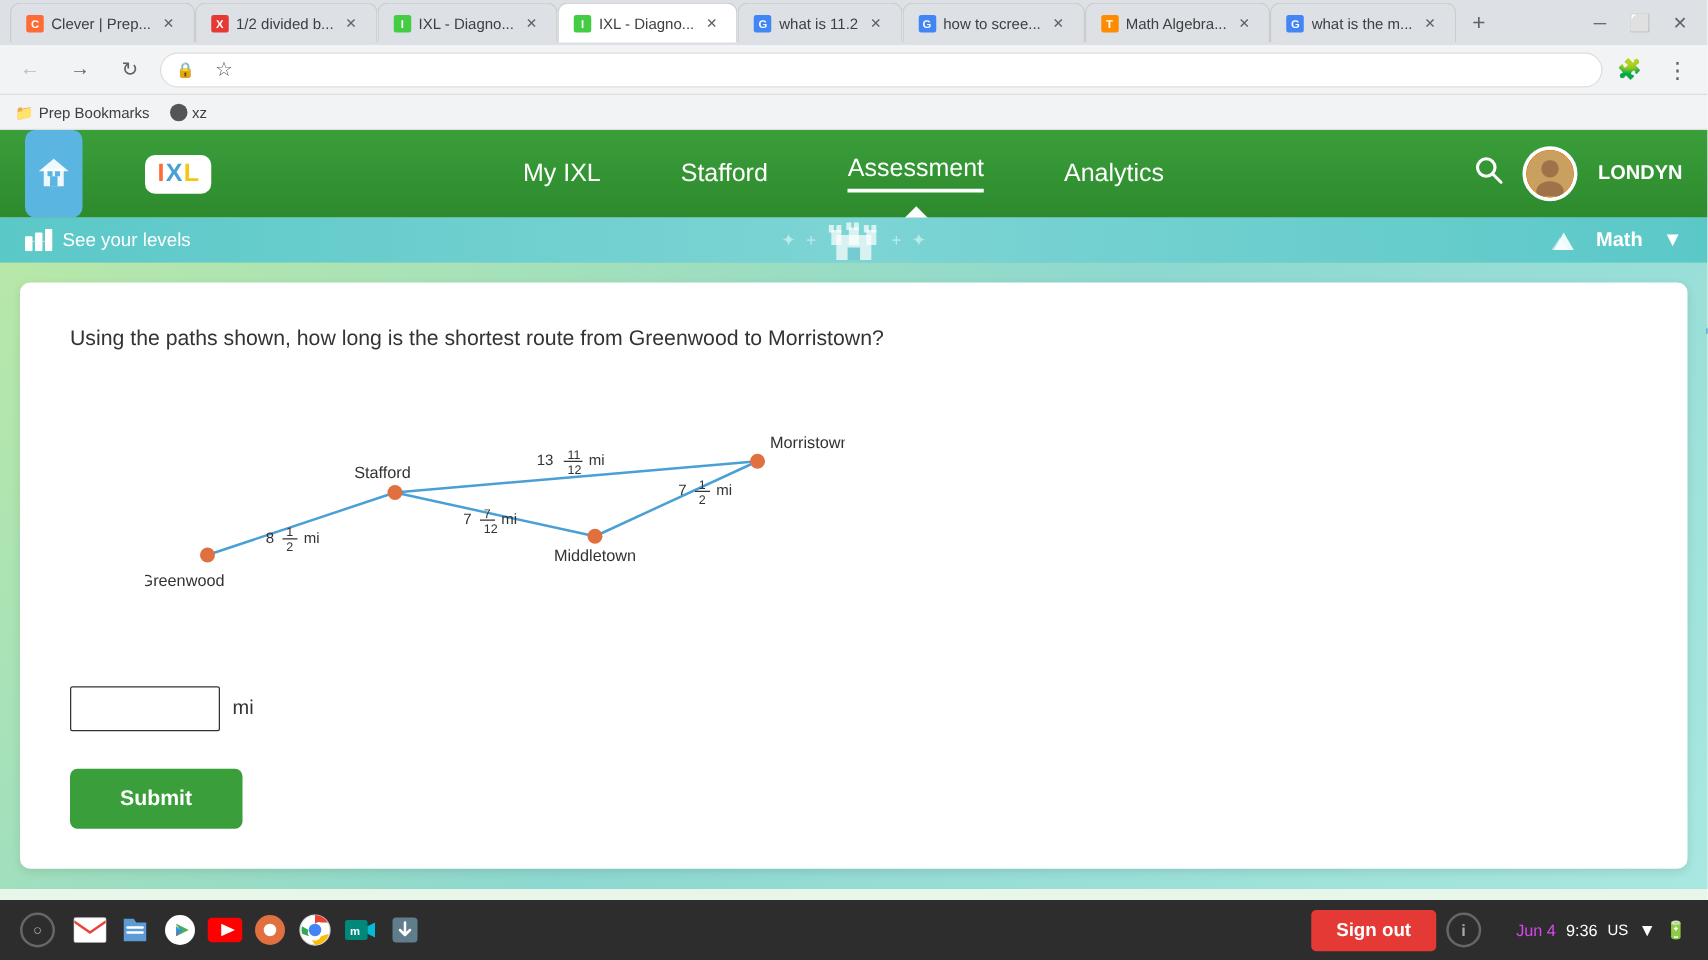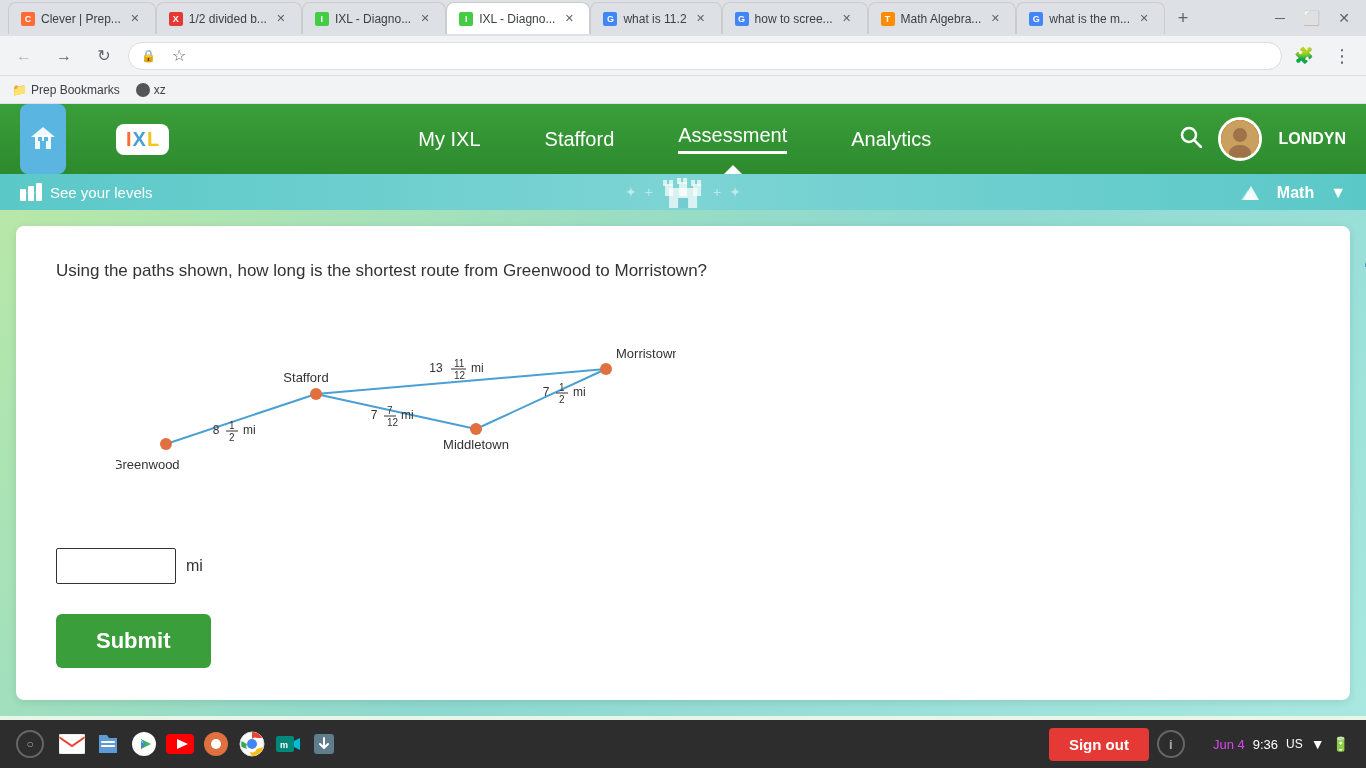--- a/index.html
+++ b/index.html
@@ -74,21 +74,21 @@
     .diagram-container { margin: 20px 0 30px 60px; }
 
     
     .answer-section { margin-top: 30px; }
     .answer-instruction { font-style: italic; font-size: 15px; color: #333; margin-bottom: 16px; }
     .answer-input-row { display: flex; align-items: center; gap: 10px; margin-bottom: 30px; }
     .answer-input { width: 120px; height: 36px; border: 1.5px solid #333; border-radius: 2px; font-size: 16px; padding: 4px 8px; outline: none; }
     .answer-unit { font-size: 16px; color: #333; }
 
     
-    .submit-btn { background: #3a9e3a; color: white; border: none; border-radius: 6px; padding: 14px 40px; font-size: 22px; font-weight: bold; cursor: pointer; }
+    .submit-btn { background: #3a9e3a; color: white; border: none; border-radius: 6px; padding: 14px 40px; font-size: 17px; font-weight: bold; cursor: pointer; }
 
     
     .taskbar { position: fixed; bottom: 0; left: 0; right: 0; height: 48px; background: #2d2d2d; display: flex; align-items: center; padding: 0 16px; gap: 4px; z-index: 1000; }
     .taskbar-circle { width: 28px; height: 28px; border-radius: 50%; border: 2px solid #666; display: flex; align-items: center; justify-content: center; color: #aaa; font-size: 12px; margin-right: 8px; }
     .taskbar-icon { width: 32px; height: 32px; border-radius: 6px; display: flex; align-items: center; justify-content: center; cursor: pointer; font-size: 20px; }
     .taskbar-spacer { flex: 1; }
     .taskbar-right { display: flex; align-items: center; gap: 8px; }
     .signout-btn { background: #e53935; color: white; border: none; border-radius: 4px; padding: 8px 20px; font-size: 15px; font-weight: bold; cursor: pointer; }
     .taskbar-info-icon { width: 28px; height: 28px; border-radius: 50%; border: 2px solid #666; display: flex; align-items: center; justify-content: center; color: #aaa; font-size: 13px; font-weight: bold; }
     .taskbar-date { color: #d946ef; font-size: 13px; margin-left: 20px; }

